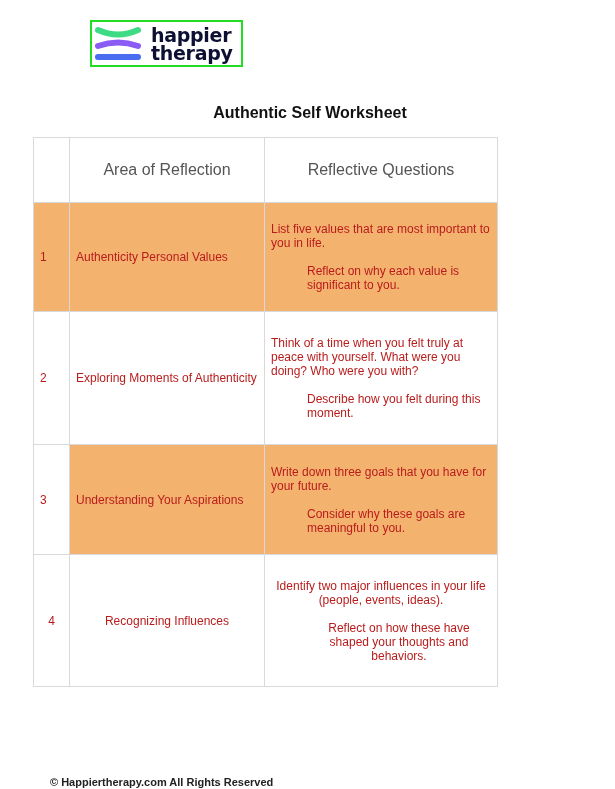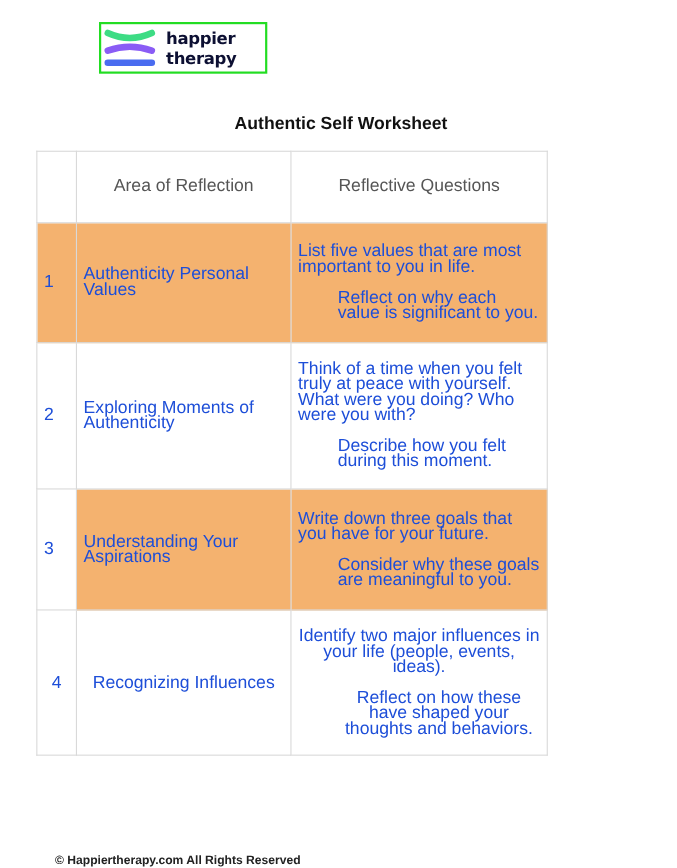--- a/index.html
+++ b/index.html
@@ -32,21 +32,21 @@
       height: 43px;
       position: relative;
       margin-left: 1px;
     }
     .logo-mark svg { display: block; }
     .logo-text {
       margin-left: 6px;
       font-family: "DejaVu Sans", "Liberation Sans", sans-serif;
       font-weight: bold;
       color: #0d1033;
-      font-size: 15px;
+      font-size: 19px;
       line-height: 18px;
       letter-spacing: -0.3px;
     }
     .logo-text span { display: block; }
     .title {
       position: absolute;
       left: 0;
       width: 620px;
       top: 104px;
       text-align: center;
@@ -58,23 +58,23 @@
       position: absolute;
       left: 33px;
       top: 137px;
       width: 464px;
       border-collapse: collapse;
       table-layout: fixed;
     }
     table.ws td, table.ws th {
       border: 1px solid #d9d9d9;
       vertical-align: middle;
-      font-size: 16px;
+      font-size: 12px;
       line-height: 14px;
-      color: #1d4ed8;
+      color: #b91c1c;
       text-align: left;
       padding: 0 6px;
     }
     table.ws th {
       font-weight: normal;
       font-size: 16px;
       color: #555555;
       text-align: center;
       height: 64px;
       padding: 0 4px;

